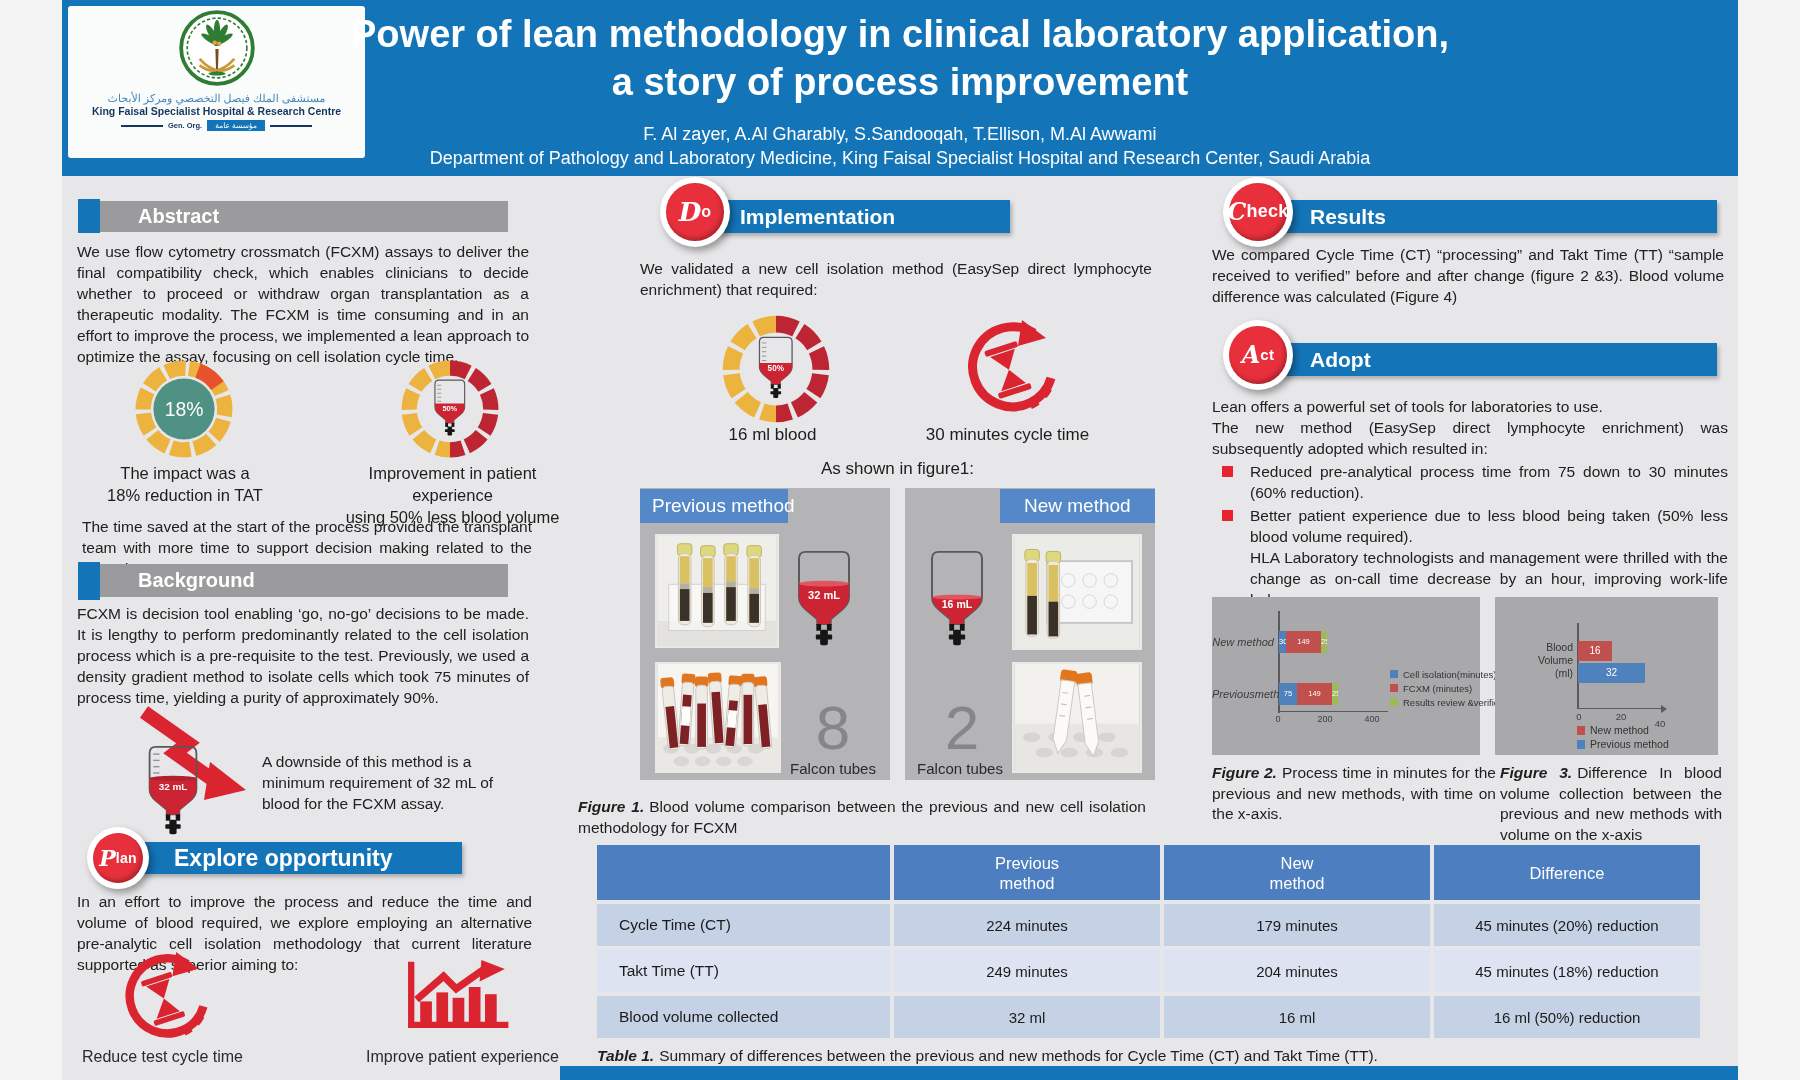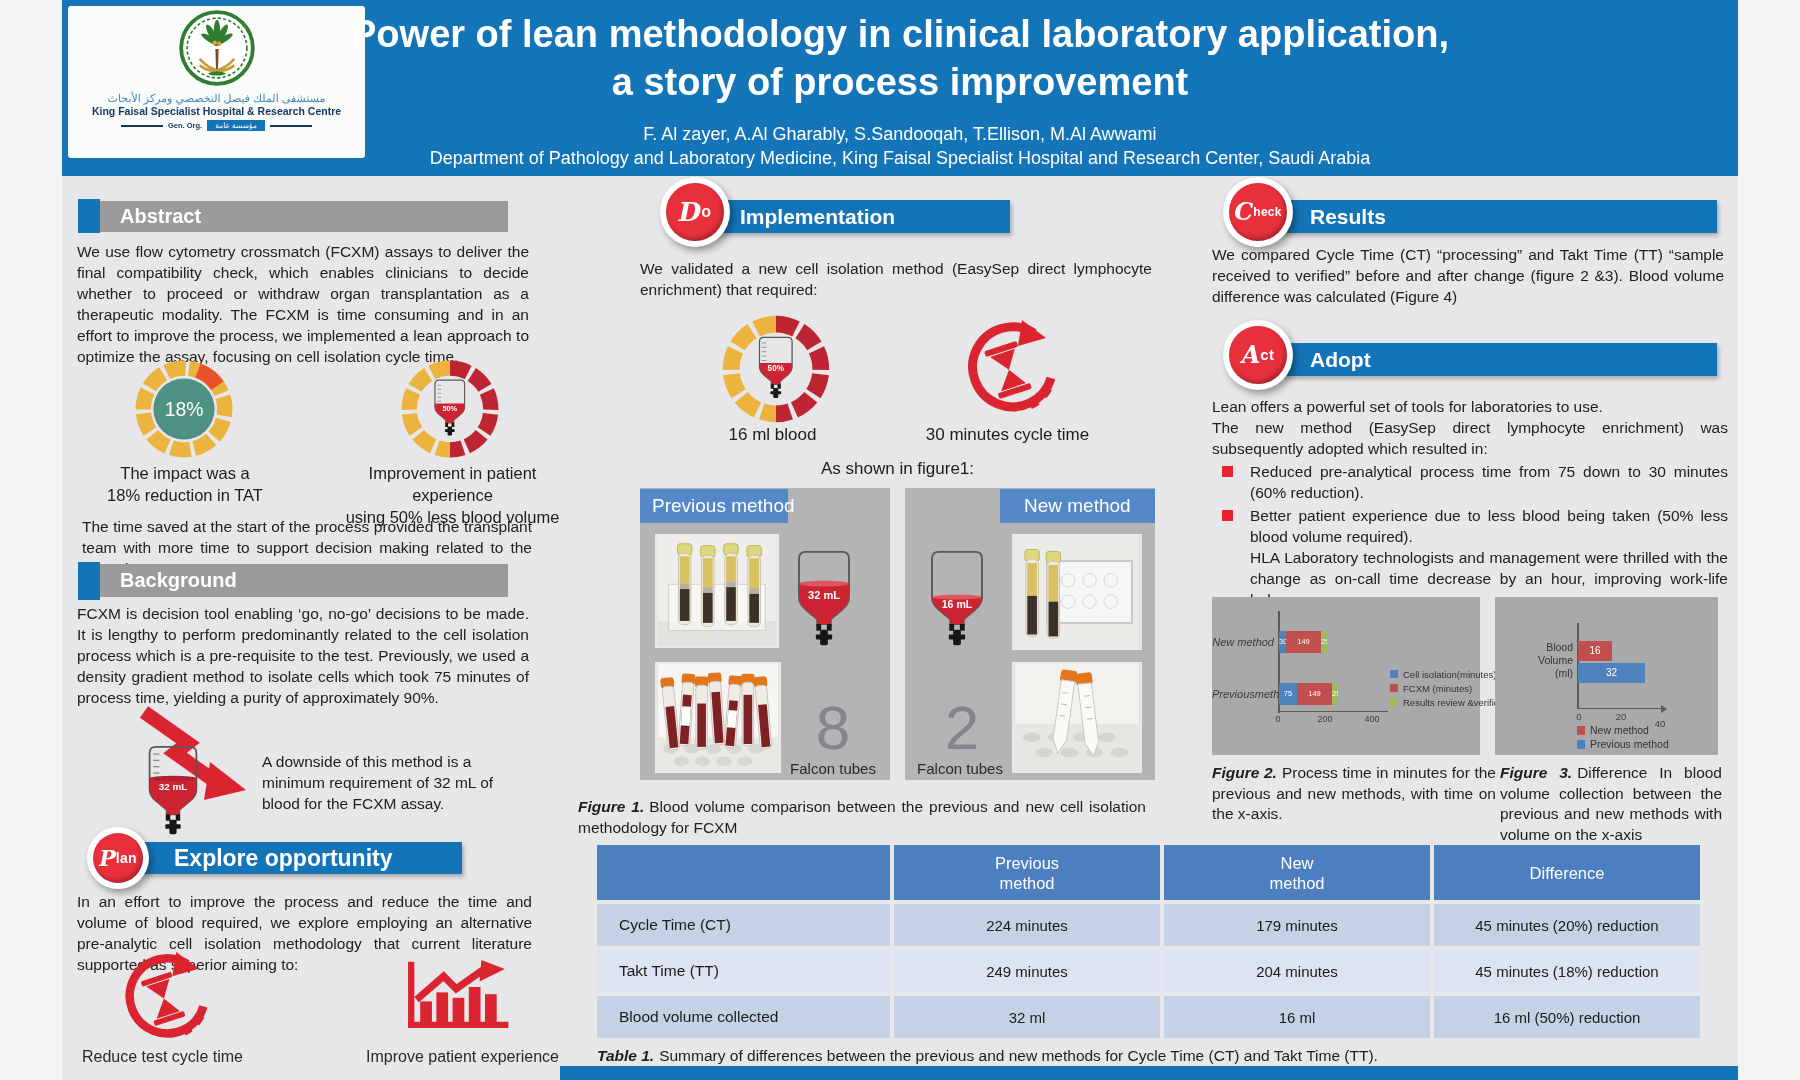--- a/index.html
+++ b/index.html
@@ -17,21 +17,21 @@
   .logo-card { position:absolute; left:68px; top:6px; width:297px; height:152px; background:#fafbfb;
                border-radius:3px; text-align:center; }
   .logo-ar { font-size:11px; color:#4688bb; margin-top:2px; }
   .logo-en { font-size:10.5px; font-weight:bold; color:#14365f; white-space:nowrap; }
   .logo-org { display:flex; align-items:center; justify-content:center; gap:5px; margin-top:3px; }
   .logo-org .rule { width:42px; height:2px; background:#14365f; }
   .logo-org .t { font-size:7.5px; color:#14365f; font-weight:bold; }
   .logo-org .pill { background:#1474b8; color:#fff; font-size:7.5px; padding:1px 8px; }
 
   .gray-bar { position:absolute; background:#9b9b9e; color:#fff; font-weight:bold; font-size:20px;
-              line-height:31px; padding-left:20px; }
+              line-height:31px; padding-left:38px; }
   .gray-accent { position:absolute; background:#1474b8; }
   .blue-bar { position:absolute; background:#1474b8; color:#fff; font-weight:bold; font-size:21px;
               line-height:33px; padding-left:26px; box-shadow:2px 3px 4px rgba(0,0,0,.25); }
   .badge { position:absolute; border-radius:50%; background:#fff; box-shadow:3px 4px 7px rgba(0,0,0,.35);
            display:flex; align-items:center; justify-content:center; }
   .badge-in { border-radius:50%; background:#e8303c; width:82%; height:82%; display:flex;
               align-items:center; justify-content:center; color:#fff; box-shadow:inset -2px -3px 4px rgba(0,0,0,.25); }
   .badge-cap { font-family:"DejaVu Serif", serif; font-style:italic; font-weight:bold; }
   .badge-rest { font-weight:bold; letter-spacing:.3px; }
 
@@ -451,21 +451,21 @@
   <div class="small-cap" style="left:912px; top:760px; width:96px;">Falcon tubes</div>
 
   <div class="caption" style="left:578px; top:797px; width:568px;">
     <span class="cap-tag">Figure 1.</span><span>Blood volume comparison between the previous  and new cell isolation methodology for FCXM</span>
   </div>
 
   <div class="blue-bar" style="left:1280px; top:200px; width:437px; padding-left:30px;">Results</div>
   <div class="badge" style="left:1223px; top:177px; width:70px; height:70px;">
     <div class="badge-in">
       <span class="badge-cap" style="font-size:24px;">C</span>
-        <span class="badge-rest" style="font-size:12px;">heck</span>
+        <span class="badge-rest" style="font-size:18px;">heck</span>
     </div>
   </div>
   <div class="para" style="left:1212px; top:244px; width:512px;">We compared  Cycle Time (CT) “processing” and Takt Time (TT) “sample received to verified” before and after change (figure 2 &amp;3). Blood volume difference was calculated (Figure 4)</div>
 
   <div class="blue-bar" style="left:1280px; top:343px; width:437px; padding-left:30px;">Adopt</div>
   <div class="badge" style="left:1223px; top:320px; width:70px; height:70px;">
     <div class="badge-in">
       <span class="badge-cap" style="font-size:24px;">A</span>
         <span class="badge-rest" style="font-size:15px;">ct</span>
     </div>

